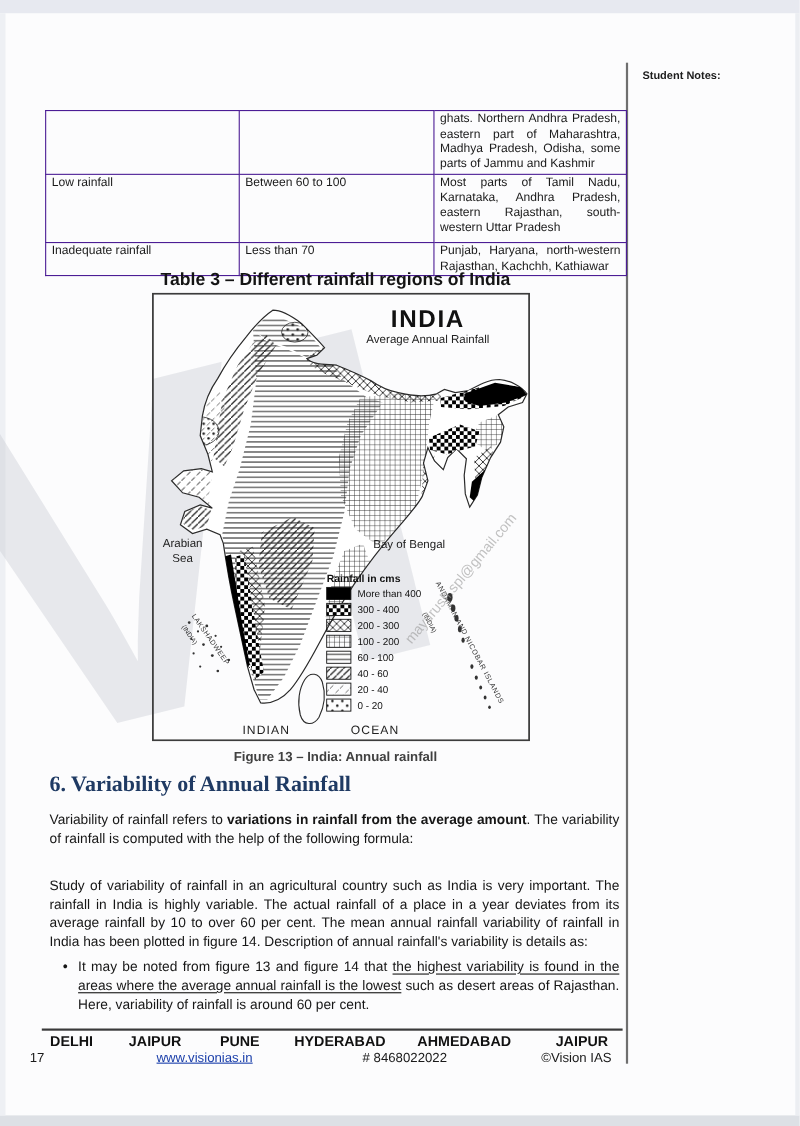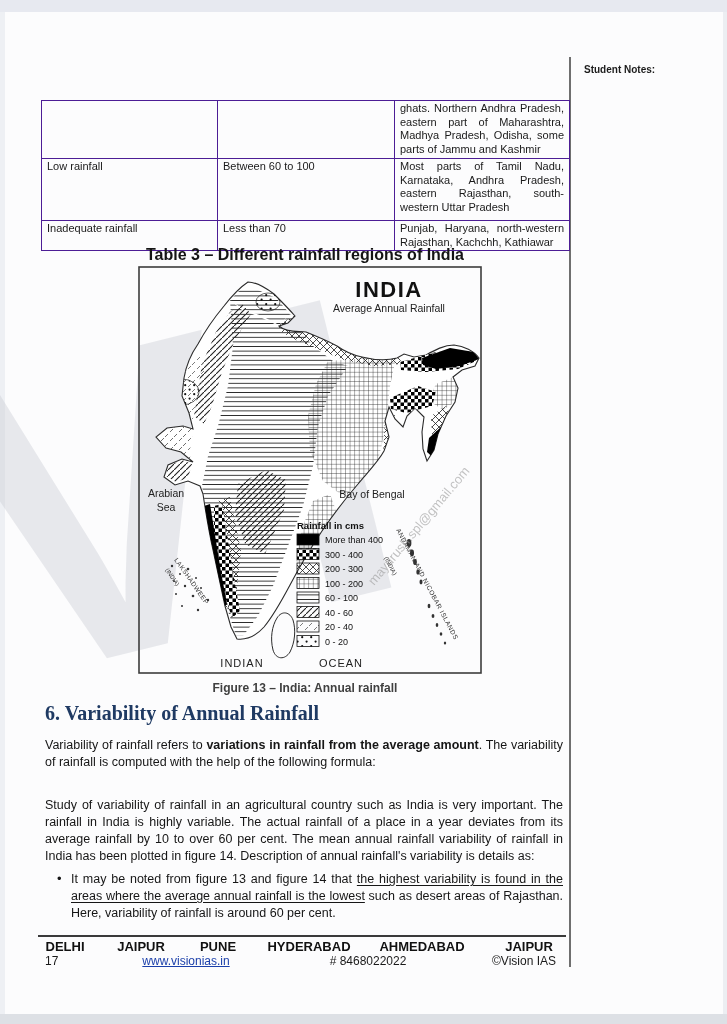--- a/index.html
+++ b/index.html
@@ -228,21 +228,21 @@
     </div>
 
     <div class="frule"></div>
     <span class="fcity" style="left:65px">DELHI</span>
     <span class="fcity" style="left:141px">JAIPUR</span>
     <span class="fcity" style="left:218px">PUNE</span>
     <span class="fcity" style="left:309px">HYDERABAD</span>
     <span class="fcity" style="left:422px">AHMEDABAD</span>
     <span class="fcity" style="left:529px">JAIPUR</span>
 
-    <span class="f2" style="left:45px">17</span>
+    <span class="f2" style="left:27px">17</span>
     <span class="f2 center weblink" style="left:186px">www.visionias.in</span>
     <span class="f2 center" style="left:368px"># 8468022022</span>
     <span class="f2 center" style="left:524px">©Vision IAS</span>
   </div>
 
   <div class="strip-top"></div>
   <div class="strip-bottom"></div>
   <div class="strip-left"></div>
   <div class="strip-right"></div>
 </div>

